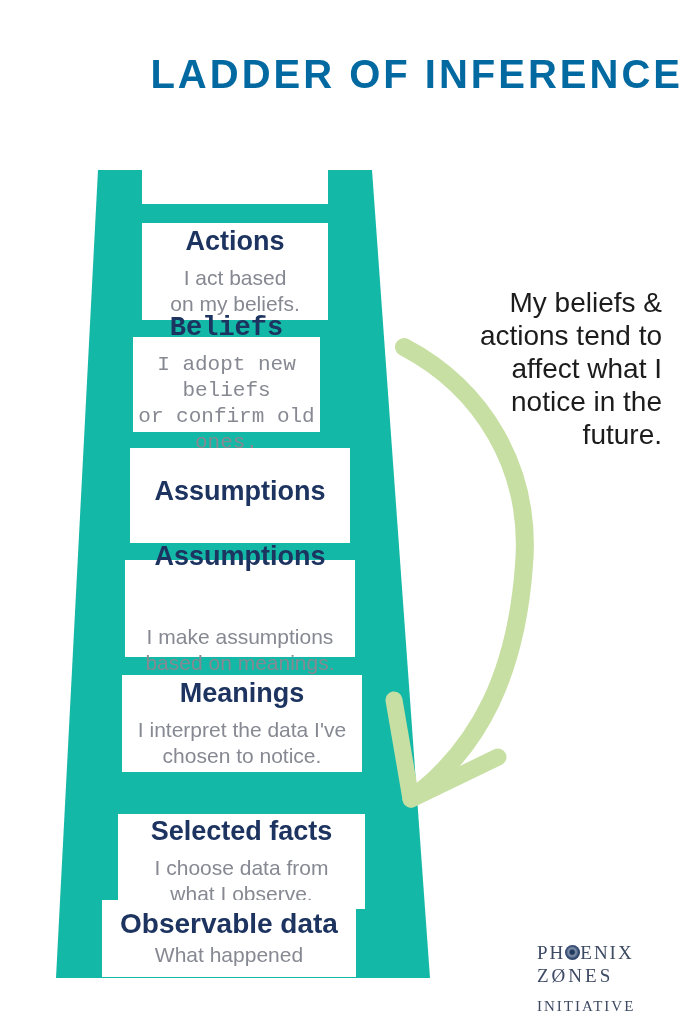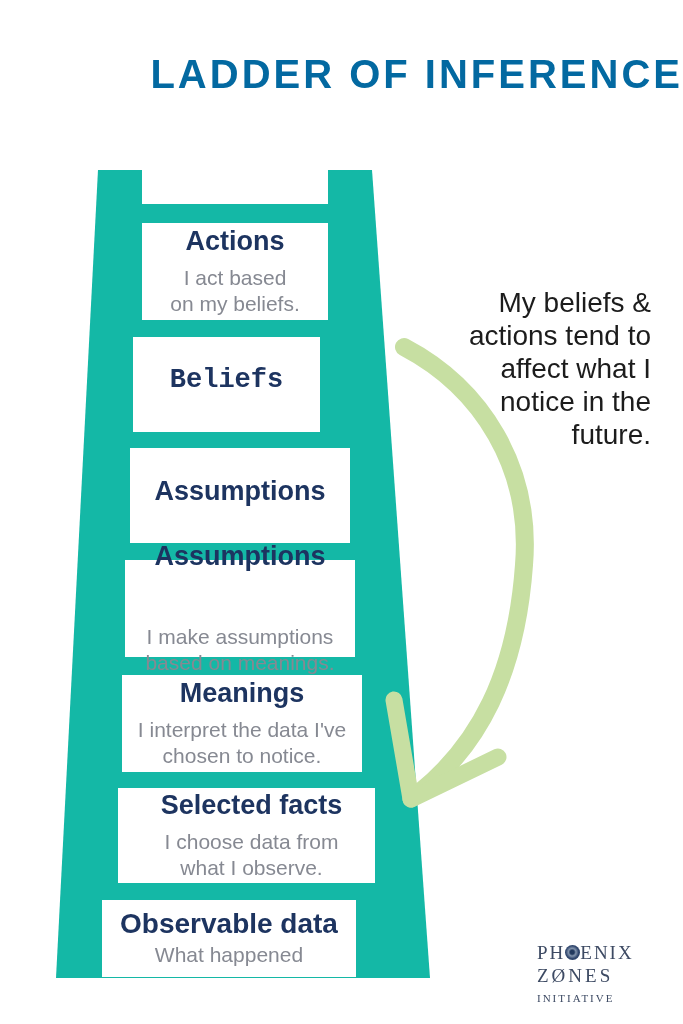--- a/index.html
+++ b/index.html
@@ -27,34 +27,34 @@
     text-align:center;
   }
   .rung-title{
     color:#1d3460;font-size:27px;font-weight:700;line-height:30px;margin-bottom:9px;
   }
   .rung-sub{
     color:#868992;font-size:21px;line-height:26px;white-space:pre-line;
   }
   
   .annotation{
-    position:absolute;top:286px;right:32px;width:280px;
+    position:absolute;top:286px;right:21px;width:280px;
     text-align:right;color:#1c1c1c;font-size:28px;line-height:33px;
     white-space:pre-line;
   }
   
   .arrow-svg{position:absolute;left:0;top:0;pointer-events:none;}
   
   .logo{
     position:absolute;left:537px;top:941px;width:146px;
     font-family:"Liberation Serif",serif;color:#3d4a63;
   }
   .logo-line{letter-spacing:2px;line-height:23px;font-size:19px;white-space:nowrap;}
   .logo-line.l2{letter-spacing:3px;}
-  .logo-line.l3{font-size:11px;letter-spacing:2px;}
+  .logo-line.l3{font-size:15px;letter-spacing:2px;margin-top:8px;}
   .phoenix-eye{
     display:inline-block;width:15px;height:15px;border-radius:50%;
     background:radial-gradient(circle at 48% 48%, #22395e 18%, #8294ad 34%, #31476e 58%, #223a5e 100%);
     vertical-align:-1px;
   }
 </style>
 </head>
 <body>
 
 <div class="page">
@@ -65,39 +65,41 @@
     <div class="top-gap"></div>
 
     <div class="rung-box" style="left:86px;top:53px;width:186px;height:97px;">
       <div class="rung-title">Actions</div>
       <div class="rung-sub">I act based
 on my beliefs.</div>
     </div>
 
     <div class="rung-box" style="left:77px;top:167px;width:187px;height:95px;font-family:Liberation Mono, monospace;">
       <div class="rung-title">Beliefs</div>
+      <div class="rung-sub">I adopt new beliefs
+or confirm old ones.</div>
     </div>
 
     <div class="rung-box" style="left:74px;top:278px;width:220px;height:95px;">
       <div class="rung-title">Assumptions</div>
     </div>
 
     <div class="rung-box" style="left:69px;top:390px;width:230px;height:97px;gap:44px;">
       <div class="rung-title">Assumptions</div>
       <div class="rung-sub">I make assumptions
 based on meanings.</div>
     </div>
 
     <div class="rung-box" style="left:66px;top:505px;width:240px;height:97px;">
       <div class="rung-title">Meanings</div>
       <div class="rung-sub">I interpret the data I've
 chosen to notice.</div>
     </div>
 
-    <div class="rung-box" style="left:62px;top:618px;width:247px;height:95px;padding-left:10px;">
+    <div class="rung-box" style="left:62px;top:644px;width:247px;height:95px;">
       <div class="rung-title">Selected facts</div>
       <div class="rung-sub">I choose data from
 what I observe.</div>
     </div>
 
     <div class="rung-box" style="left:46px;top:730px;width:254px;height:77px;">
       <div class="rung-title" style="margin-bottom:3px;font-size:28px;">Observable data</div>
       <div class="rung-sub">What happened</div>
     </div>
   </div>

